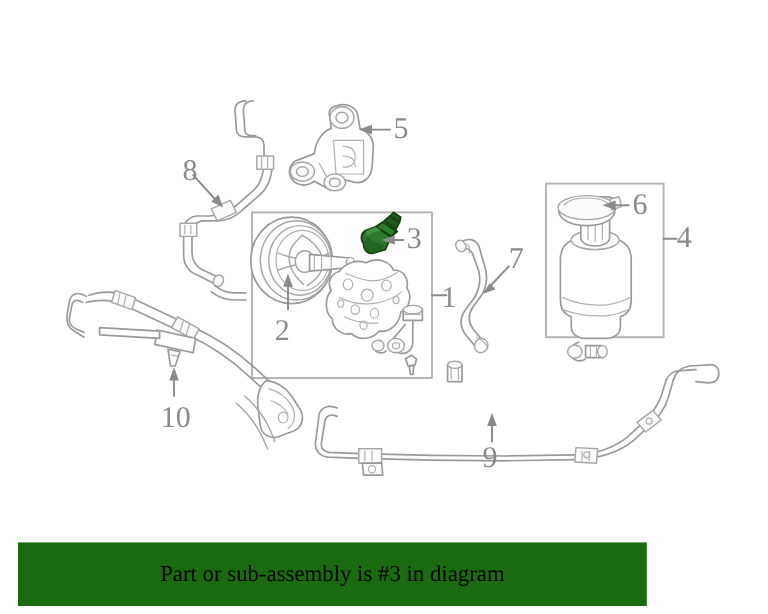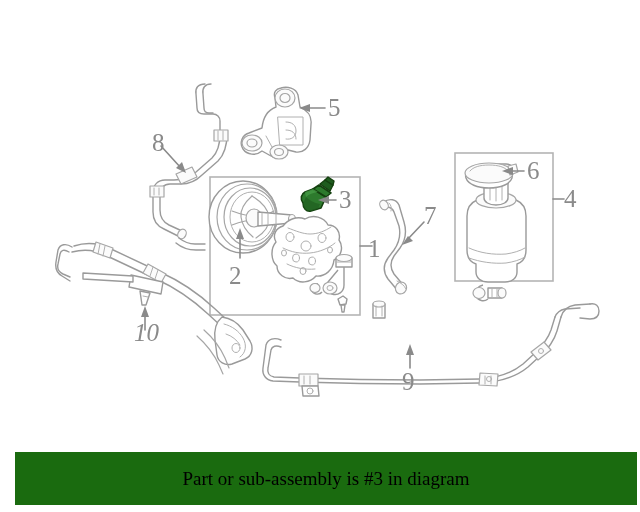--- a/index.html
+++ b/index.html
@@ -27,21 +27,21 @@
     color: #8a8a8a;
     font-family: "Liberation Serif", serif;
     font-size: 25px;
     line-height: 1;
     user-select: none;
   }
   #footer-banner {
     position: absolute;
     left: 15px;
     top: 452px;
-    width: 622px;
+    width: 524px;
     height: 53px;
     background: #1a6b0f;
     display: flex;
     flex-direction: column;
     align-items: center;
     justify-content: center;
     box-sizing: border-box;
   }
   #footer-banner .line {
     color: #000000;
@@ -334,19 +334,19 @@
 
   <div class="callout-label" style="left:368px; top:236px;">1</div>
   <div class="callout-label" style="left:229px; top:263px;">2</div>
   <div class="callout-label" style="left:339px; top:187px;">3</div>
   <div class="callout-label" style="left:564px; top:186px;">4</div>
   <div class="callout-label" style="left:328px; top:95px;">5</div>
   <div class="callout-label" style="left:527px; top:158px;">6</div>
   <div class="callout-label" style="left:424px; top:203px;">7</div>
   <div class="callout-label" style="left:152px; top:130px;">8</div>
   <div class="callout-label" style="left:402px; top:369px;">9</div>
-  <div class="callout-label" style="left:134px; top:320px;font-style:italic;">10</div>
+  <div class="callout-label" style="left:134px; top:336px;">10</div>
 
   <div id="footer-banner">
     <div class="line">Part or sub-assembly is #3 in diagram</div>
   </div>
 
 </div>
 
 </body></html>

